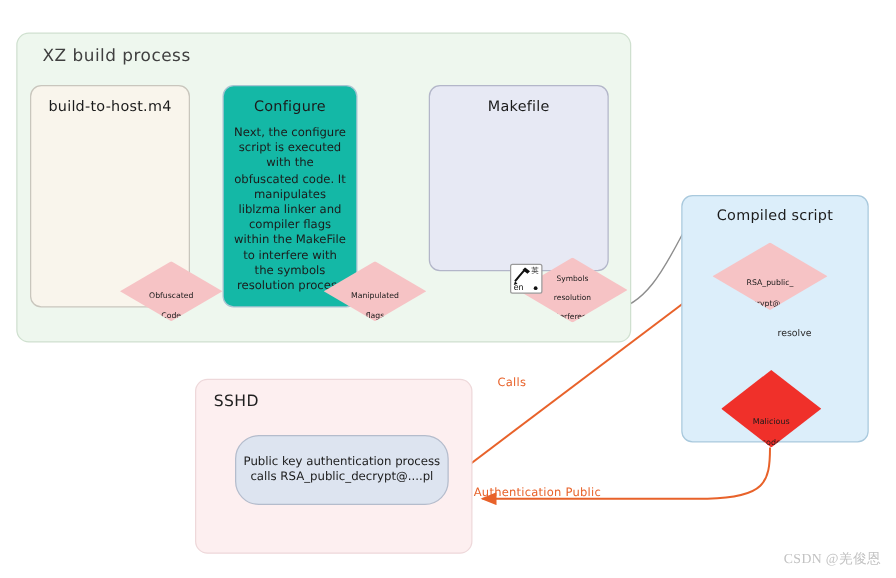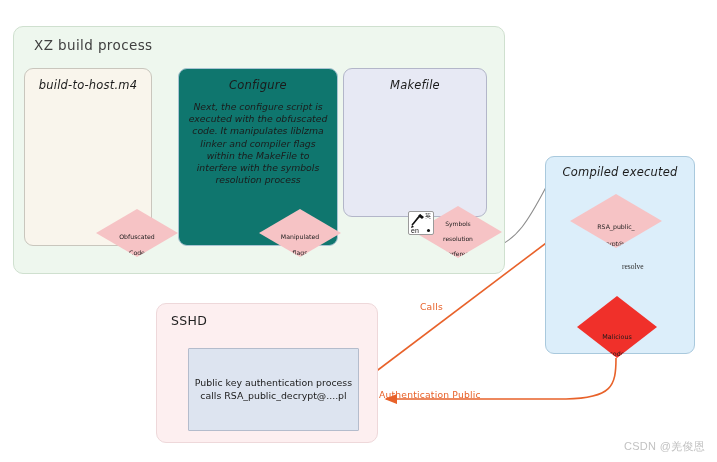--- a/index.html
+++ b/index.html
@@ -51,62 +51,61 @@
     color: #1f1f1f;
     letter-spacing: .3px;
   }
 
   
   .card {
     border-radius: 9px;
     border: 1px solid #b9bcc4;
     padding: 9px 7px 0 7px;
     text-align: center;
-    font-style: italic;
   }
   .card .title {
     font-size: 11.5px;
     color: #1b1b1b;
     margin-bottom: 9px;
     letter-spacing: .2px;
     white-space: nowrap;
   }
   .card .body {
     font-size: 9.3px;
     line-height: 12.2px;
     color: #1b1b1b;
   }
   .card-build {
     left: 24px; top: 68px; width: 128px; height: 178px;
     background: #f9f5ec;
     border-color: #c9c6bd;
   }
   .card-configure {
-    left: 178px; top: 68px; width: 160px; height: 178px;
-    background: #0f766e;
+    left: 178px; top: 68px; width: 108px; height: 178px;
+    background: #14b8a6;
     border-color: #a9c4d2;
   }
   .card-makefile {
     left: 343px; top: 68px; width: 144px; height: 149px;
     background: #e7e9f4;
     border-color: #b3b6c9;
   }
   .card-liblzma {
     left: 545px; top: 156px; width: 150px; height: 198px;
     background: #dceefa;
     border-color: #a9c9dd;
     padding-top: 8px;
   }
   .card-liblzma .title { margin-bottom: 0; }
 
   .inner-sshd {
-    left: 188px; top: 348px; width: 171px; height: 83px;
+    left: 188px; top: 348px; width: 171px; height: 56px;
     background: #dde4f0;
     border: 1px solid #b4bccc;
-    border-radius: 1px;
+    border-radius: 19px;
     display: flex;
     align-items: center;
     justify-content: center;
     text-align: center;
     font-size: 9.4px;
     line-height: 12.4px;
     color: #1b1b1b;
   }
 
   
@@ -144,21 +143,20 @@
   .d-malicious {
     left: 577px; top: 296px; width: 80px; height: 62px;
     font-size: 6.4px; line-height: 8.4px;
   }
   .diamond span { display: block; padding: 0 6px; }
 
   .edge-label {
     position: absolute;
     font-size: 7.5px;
     color: #2b2b2b;
-    font-family: Liberation Serif, serif;
   }
   .edge-label-orange {
     position: absolute;
     font-size: 9.2px;
     color: #e8622a;
     letter-spacing: .2px;
     white-space: nowrap;
   }
 
   
@@ -191,21 +189,21 @@
     background: #111;
     border-radius: 50%;
   }
 
   .watermark {
     position: absolute;
     right: 12px; bottom: 8px;
     font-size: 11px;
     color: #c2c2c2;
     letter-spacing: .3px;
-    font-family: Liberation Sans, sans-serif;
+    font-family: Liberation Serif, serif;
   }
 </style>
 </head>
 <body>
 
 <svg id="canvas" viewBox="0 0 717 462" xmlns="http://www.w3.org/2000/svg">
   <defs>
     <marker id="ahGray" markerWidth="8" markerHeight="8" refX="6" refY="3" orient="auto" markerUnits="strokeWidth">
       <path d="M0,0 L7,3 L0,6" fill="none" stroke="#6b6b6b" stroke-width="1"></path>
     </marker>
@@ -241,21 +239,21 @@
 <div class="node card card-configure">
   <div class="title">Configure</div>
   <div class="body">Next, the configure script is executed with the obfuscated code. It manipulates liblzma linker and compiler flags within the MakeFile to interfere with the symbols resolution process</div>
 </div>
 
 <div class="node card card-makefile">
   <div class="title">Makefile</div>
 </div>
 
 <div class="node card card-liblzma">
-  <div class="title">Compiled executed</div>
+  <div class="title">Compiled script</div>
 </div>
 
 <div class="diamond diamond-pink d-obf">
   <span>
     <span>Obfuscated</span><br>
     <span>Code</span>
   </span>
 </div>
 
 <div class="diamond diamond-pink d-flags">
@@ -282,21 +280,21 @@
 
 <div class="diamond diamond-red d-malicious">
   <span>
     <span>Malicious</span><br>
     <span>code</span>
   </span>
 </div>
 
 <div class="edge-label" style="left:622px; top:262px;">resolve</div>
 
-<div class="edge-label-orange" style="left:420px; top:301px;">Calls</div>
+<div class="edge-label-orange" style="left:398px; top:301px;">Calls</div>
 
 <div class="edge-label-orange" style="left:379px; top:389px;">Authentication Public</div>
 
 <div class="node group-sshd">
   <div class="group-sshd-title">SSHD</div>
 </div>
 
 <div class="node inner-sshd">
   <div>Public key authentication process calls RSA_public_decrypt@....pl</div>
 </div>

